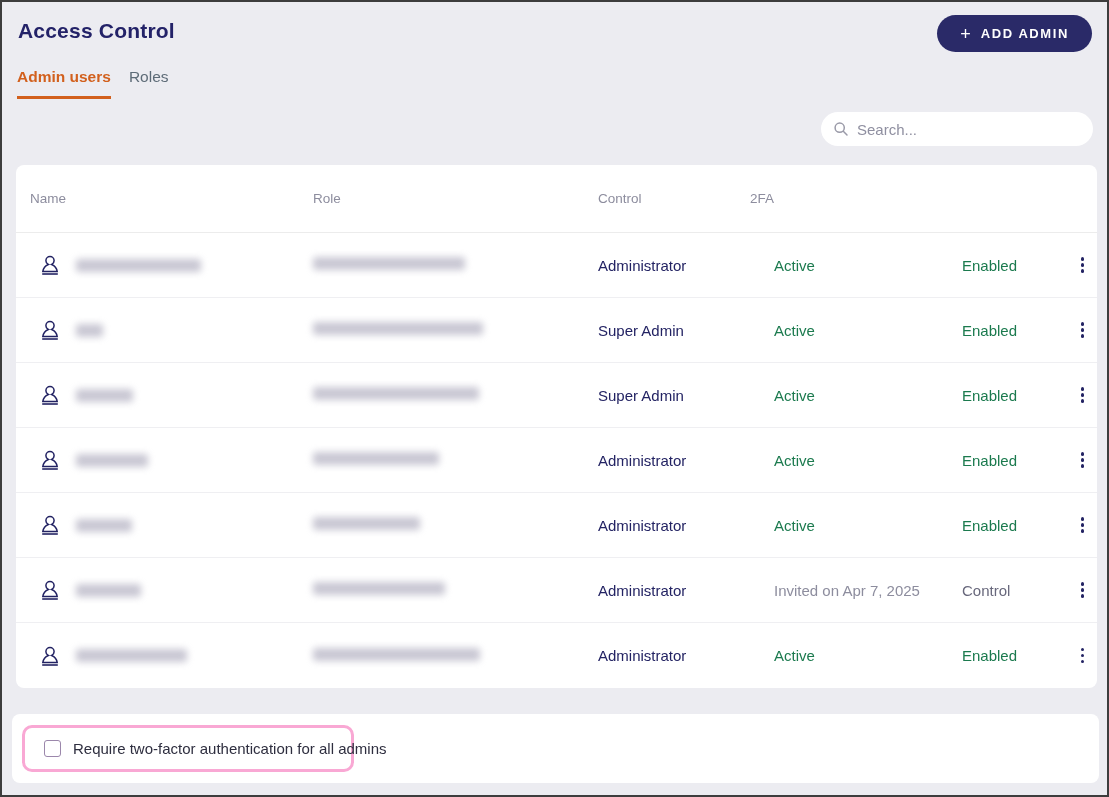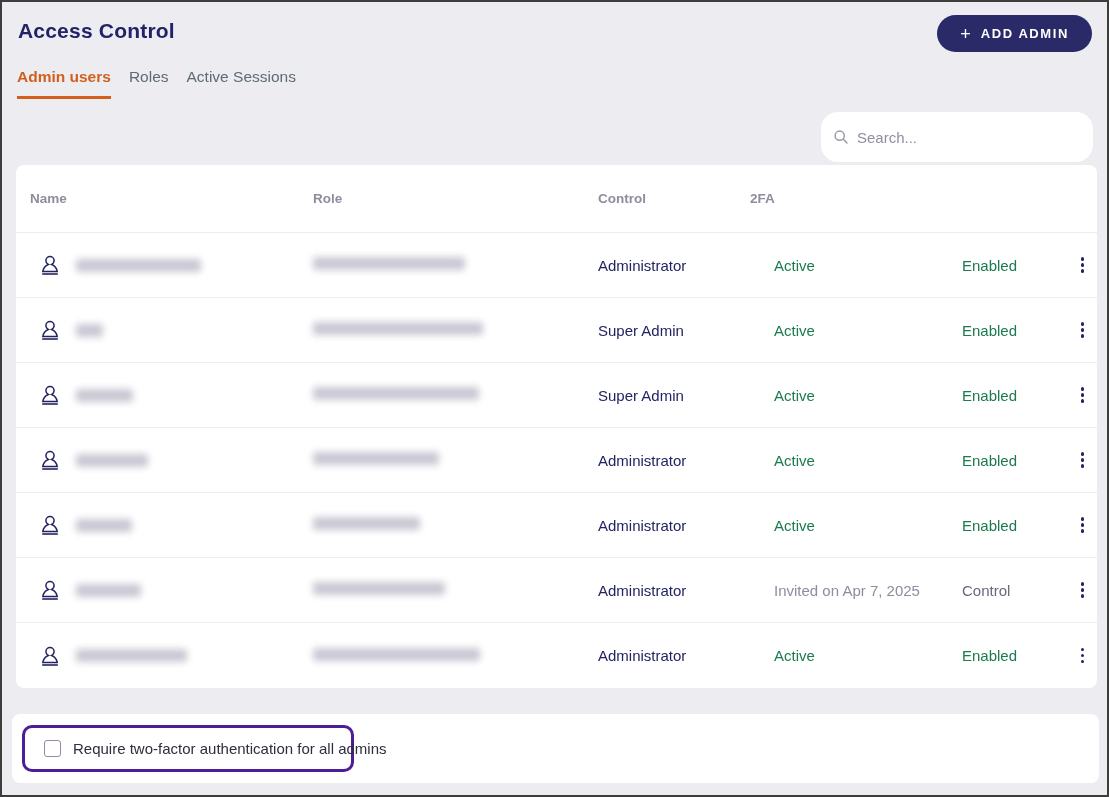--- a/index.html
+++ b/index.html
@@ -28,21 +28,21 @@
   
   .tabs { position:absolute; left:15px; top:66px; display:flex; gap:18px; }
   .tab {
     font-size:15.5px; font-weight:400; color:#5d6b77;
     padding-bottom:10px; cursor:pointer; border-bottom:3px solid transparent;
   }
   .tab.active { color:#d2601d; font-weight:700; border-bottom-color:#d2601d; }
 
   
   .search-box {
-    position:absolute; right:14px; top:110px; width:272px; height:50px;
+    position:absolute; right:14px; top:110px; width:272px; height:34px;
     background:#fff; border-radius:17px; display:flex; align-items:center;
     padding:8px 12px; gap:8px;
   }
   .search-box svg { flex:0 0 auto; }
   .search-box input {
     border:none; outline:none; background:transparent; width:100%;
     font-family:inherit; font-size:15px; color:#44444f;
   }
   .search-box input::placeholder { color:#8f8fa0; }
 
@@ -50,21 +50,21 @@
   .table-card {
     position:absolute; left:14px; top:163px; width:1081px; height:523px;
     background:#fff; border-radius:8px;
   }
   .row-grid {
     display:grid;
     grid-template-columns:283px 285px 152px 188px 130px 1fr;
     align-items:center; padding-left:14px;
   }
   .thead { height:68px; border-bottom:1px solid #ececec; }
-  .th { font-size:13.5px; color:#8d8d9e; font-weight:700; }
+  .th { font-size:13.5px; color:#8d8d9e; font-weight:400; }
   .trow { height:65px; border-bottom:1px solid #efeff2; }
   .trow:last-child { border-bottom:none; }
 
   .name-cell { display:flex; align-items:center; }
   .user-icon { margin-left:8px; flex:0 0 auto; }
   .redact {
     display:inline-block; height:13px; border-radius:3px;
     background:#9d9ab0; filter:blur(3.5px); opacity:.55;
   }
   .redact.name { margin-left:14px; }
@@ -80,21 +80,21 @@
   }
   .kebab i { width:3.5px; height:3.5px; border-radius:50%; background:#232363; }
 
   
   .footer-bar {
     position:absolute; left:10px; top:712px; width:1087px; height:69px;
     background:#fff; border-radius:8px;
   }
   .highlight-box {
     position:absolute; left:10px; top:11px; width:332px; height:47px;
-    border:3px solid #4c1d95; border-radius:10px;
+    border:3px solid #f9a8d4; border-radius:10px;
     display:flex; align-items:center;
   }
   .checkbox {
     width:17px; height:17px; margin-left:19px; flex:0 0 auto;
     border:1.5px solid #9b87ab; border-radius:3px; background:#fff; cursor:pointer;
   }
   .checkbox-label { margin-left:12px; font-size:15px; color:#2e2e3f; white-space:nowrap; }
 </style>
 </head>
 <body>
@@ -103,21 +103,20 @@
 
   <div class="page-title">Access Control</div>
   <button class="add-btn">
     <span class="plus">+</span>
     <span>ADD ADMIN</span>
   </button>
 
   <div class="tabs">
     <div class="tab active">Admin users</div>
     <div class="tab">Roles</div>
-    <div class="tab">Active Sessions</div>
   </div>
 
   <div class="search-box">
     <svg width="16" height="16" viewBox="0 0 16 16">
       <circle cx="6.7" cy="6.7" r="4.6" fill="none" stroke="#9a9aa8" stroke-width="1.5"></circle>
       <line x1="10.3" y1="10.3" x2="14" y2="14" stroke="#9a9aa8" stroke-width="1.5" stroke-linecap="round"></line>
     </svg>
     <input type="text" placeholder="Search..." style="">
   </div>
 

